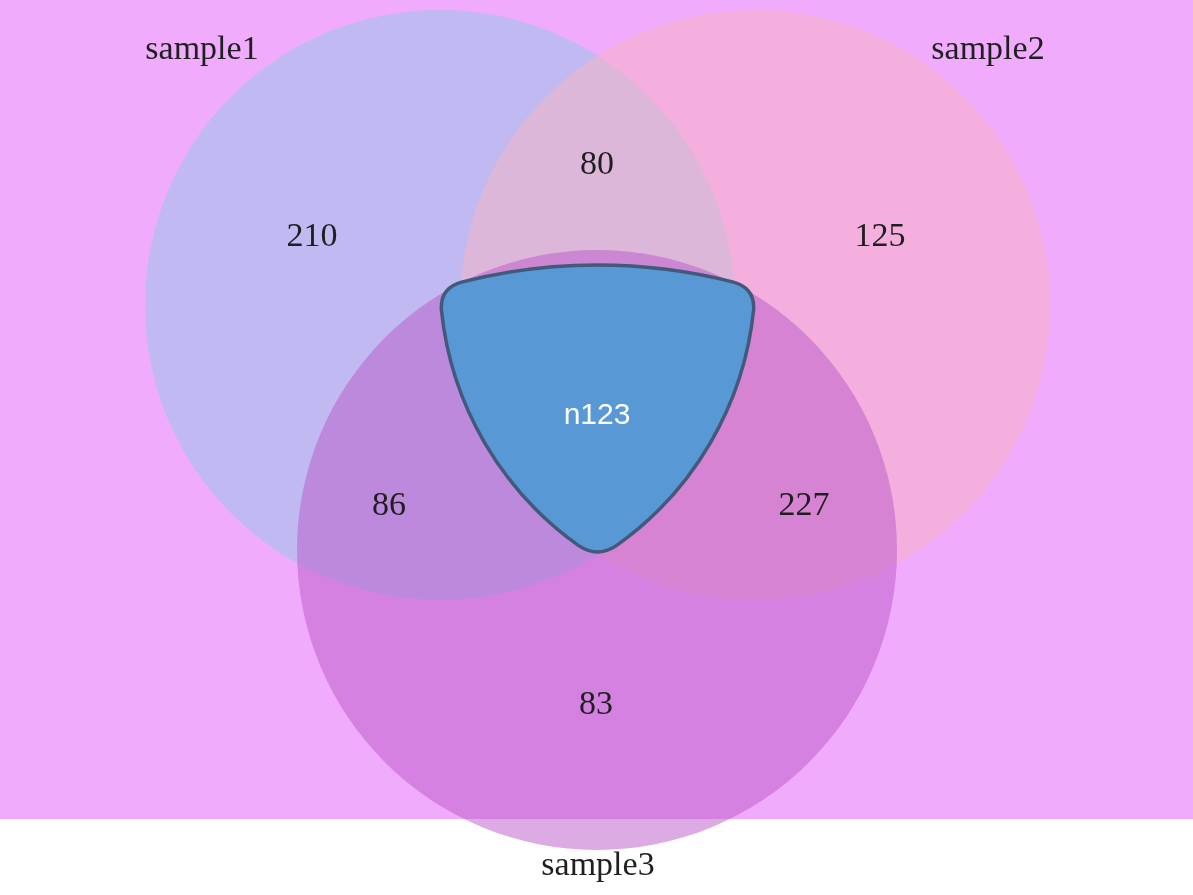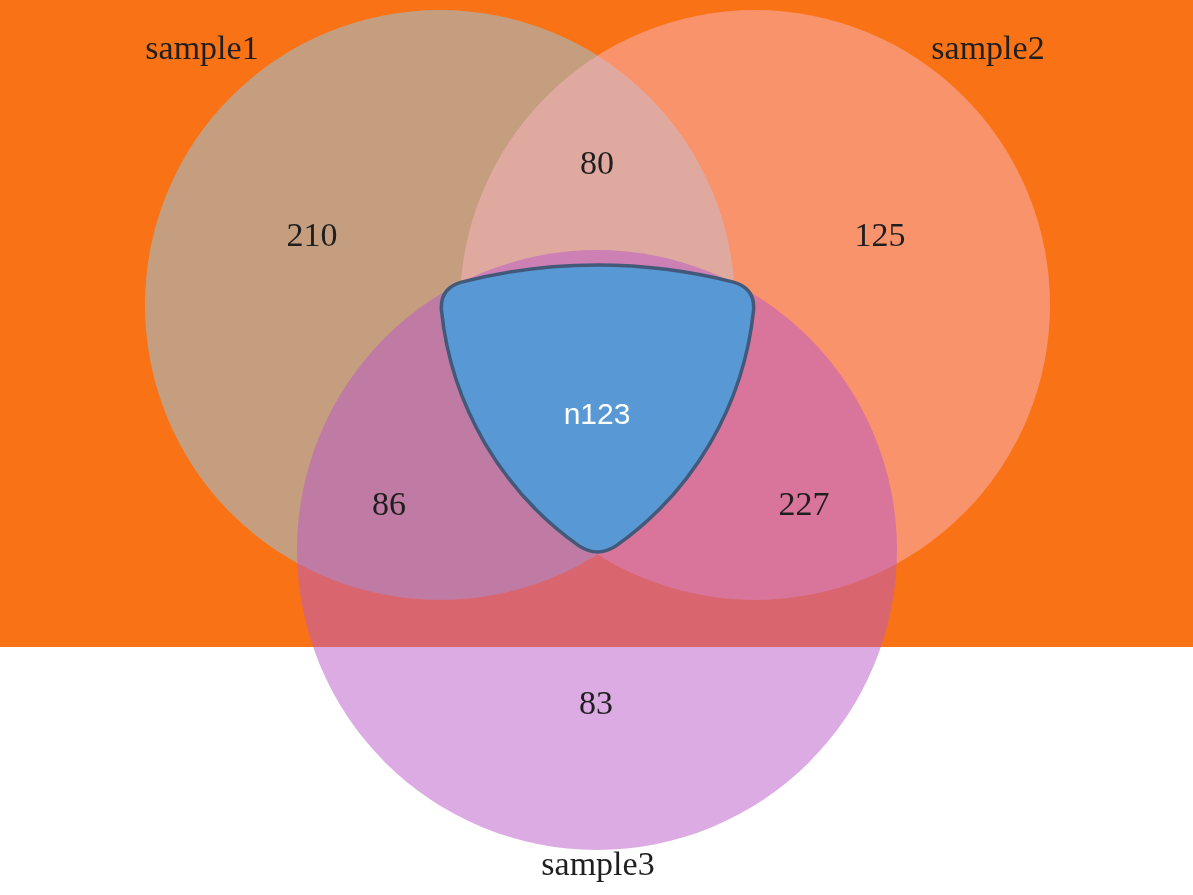--- a/index.html
+++ b/index.html
@@ -6,22 +6,22 @@
     margin: 0;
     padding: 0;
     background: #ffffff;
     width: 1193px;
     height: 895px;
     overflow: hidden;
   }
   .venn-wrap {
     position: relative;
     width: 1193px;
-    height: 647px;
-    background: #f97316;
+    height: 819px;
+    background: #f0abfc;
   }
   svg { display: block; }
   .set-label {
     font-family: "Liberation Serif", "DejaVu Serif", serif;
     font-size: 34px;
   }
   .count-label {
     font-family: "Liberation Serif", "DejaVu Serif", serif;
     font-size: 34px;
   }

